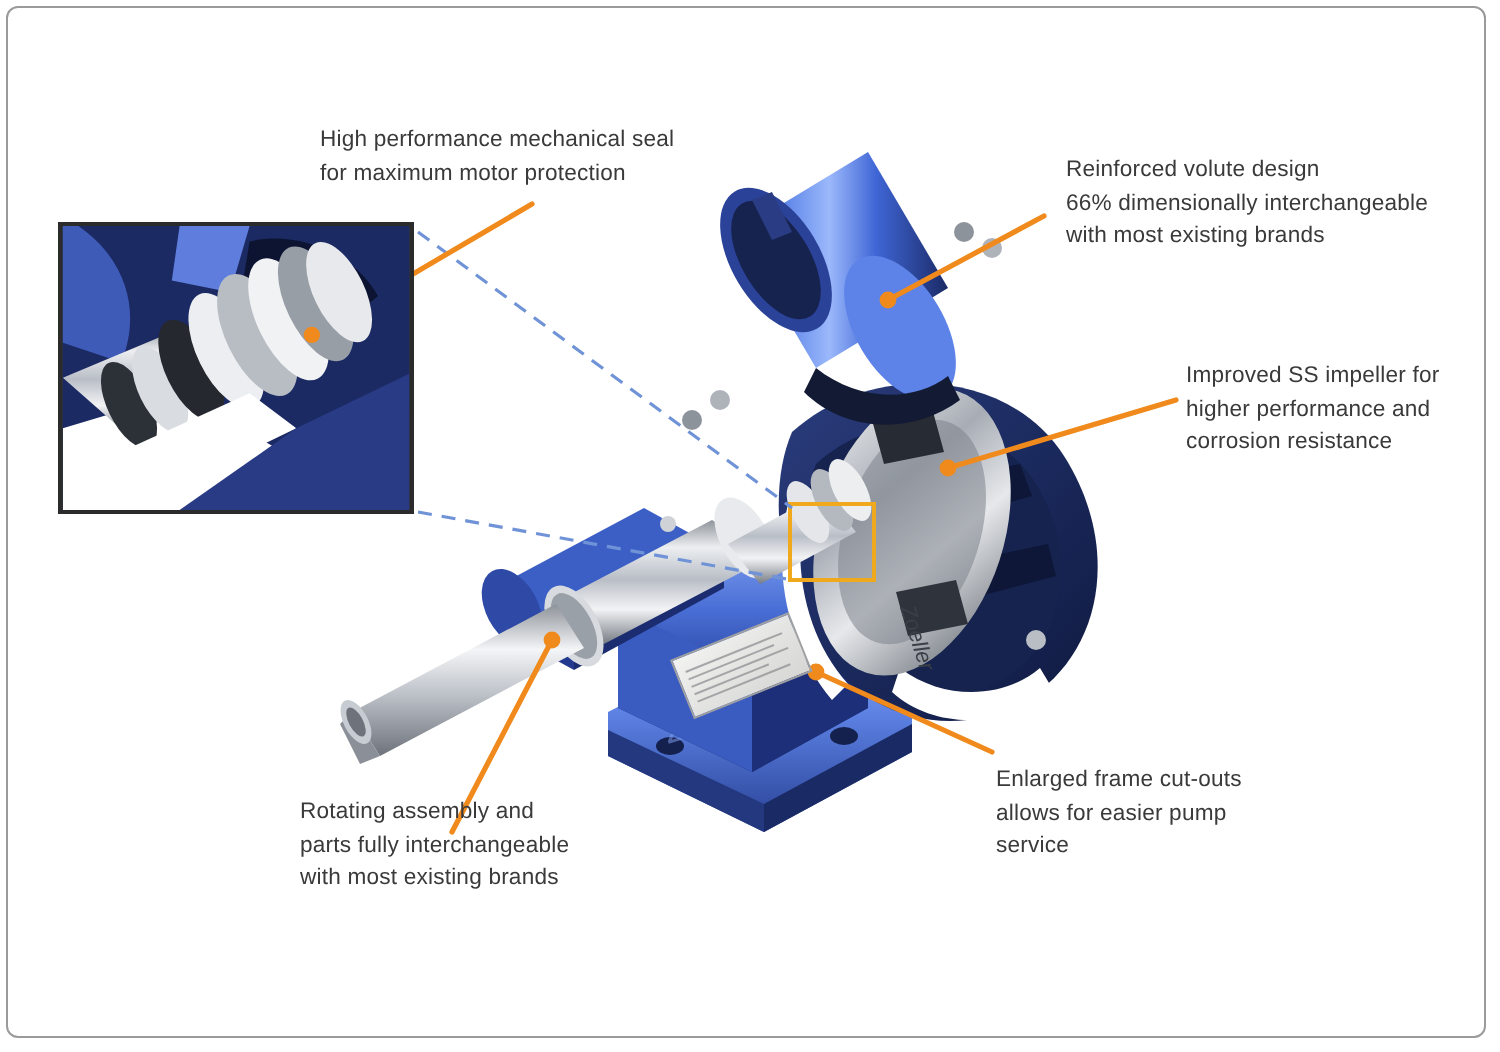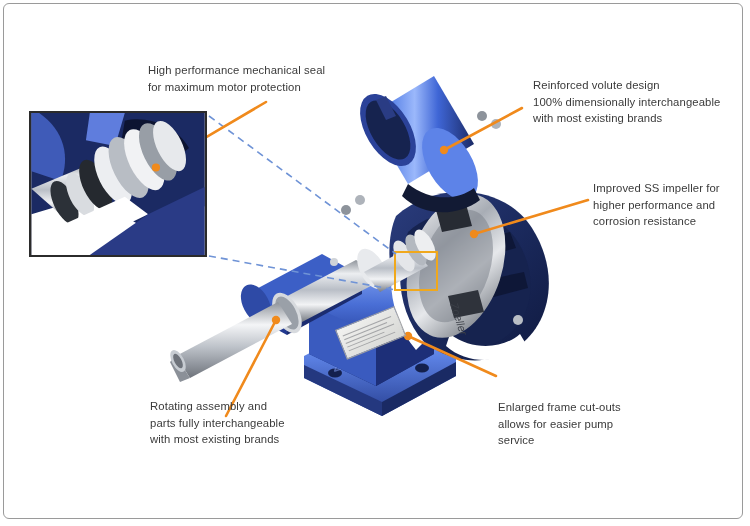--- a/index.html
+++ b/index.html
@@ -185,32 +185,32 @@
         <ellipse cx="100" cy="56" rx="16" ry="34" transform="rotate(-26 100 56)" fill="#b8bdc4"></ellipse>
         <ellipse cx="116" cy="48" rx="16" ry="34" transform="rotate(-26 116 48)" fill="#f1f2f4"></ellipse>
         <ellipse cx="130" cy="40" rx="15" ry="32" transform="rotate(-26 130 40)" fill="#989ea6"></ellipse>
         <ellipse cx="142" cy="34" rx="13" ry="28" transform="rotate(-26 142 34)" fill="#e7e9ec"></ellipse>
         <path d="M30 116 L96 86 L120 104 L54 136 Z" fill="#ffffff"></path>
         <path d="M120 104 L178 76 V146 H60 Z" fill="#2a3b86"></path>
         <circle cx="128" cy="56" r="4.2" fill="#f08a1c"></circle>
       </svg>
     </div>
 
-    <div class="callout" style="left:144px;top:58px;width:210px;">High performance mechanical seal
+    <div class="callout" style="left:156px;top:58px;width:210px;">High performance mechanical seal
 for maximum motor protection</div>
 
     <div class="callout" style="left:529px;top:73px;width:212px;">Reinforced volute design
-100% dimensionally interchangeable
+66% dimensionally interchangeable
 with most existing brands</div>
 
     <div class="callout" style="left:589px;top:176px;width:160px;">Improved SS impeller for
 higher performance and
 corrosion resistance</div>
 
-    <div class="callout" style="left:494px;top:378px;width:160px;margin-top:17px;">Enlarged frame cut-outs
+    <div class="callout" style="left:494px;top:378px;width:160px;">Enlarged frame cut-outs
 allows for easier pump
 service</div>
 
     <div class="callout" style="left:146px;top:394px;width:186px;">Rotating assembly and
 parts fully interchangeable
 with most existing brands</div>
 
     <div class="nameplate" style="left:331px;top:326px;width:62px;height:30px;transform:rotate(-22deg);transform-origin:0 0;">
       <div class="npline" style="left:4px;top:7px;width:52px;"></div>
       <div class="npline" style="left:4px;top:11px;width:46px;"></div>

